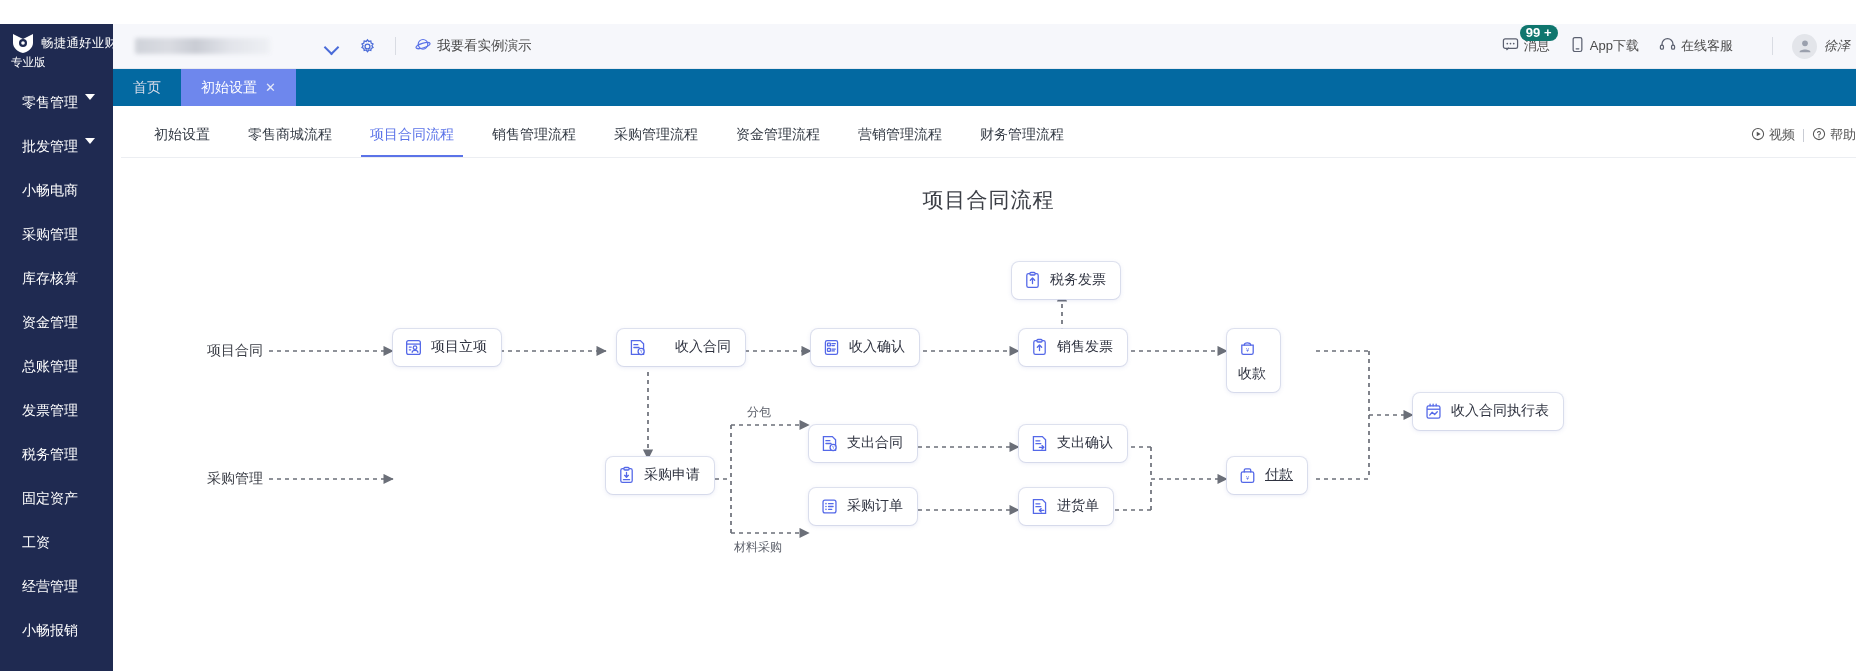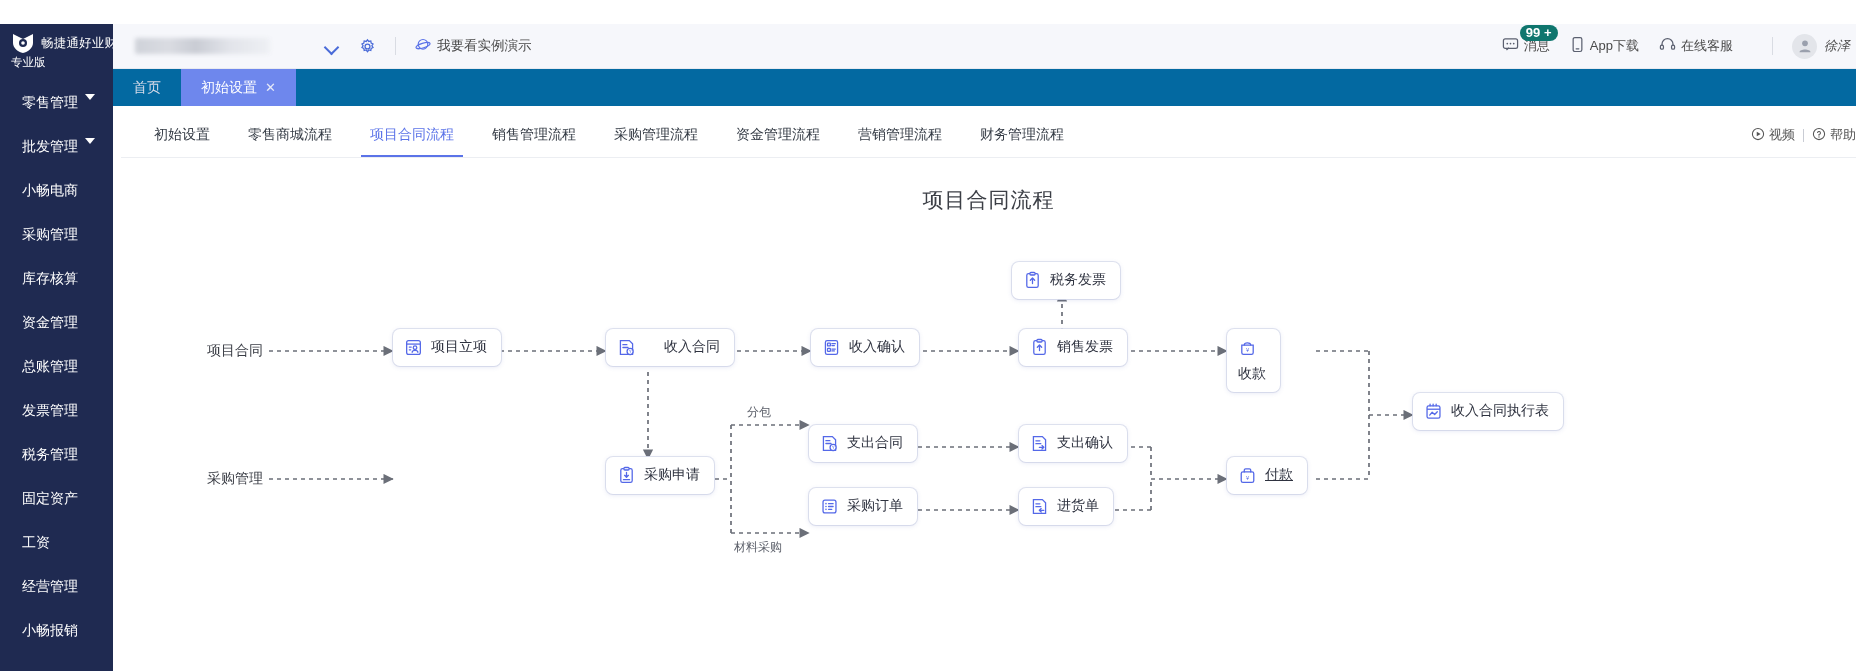--- a/index.html
+++ b/index.html
@@ -416,21 +416,21 @@
             <line x1="2.8" y1="6.4" x2="17.2" y2="6.4"></line>
             <circle cx="11.6" cy="10.2" r="1.9"></circle>
             <path d="M8.6 15 C8.6 12.3 14.6 12.3 14.6 15" stroke-linecap="round"></path>
             <line x1="5.6" y1="9.6" x2="7.6" y2="9.6" stroke-linecap="round"></line>
             <line x1="5.6" y1="12.4" x2="7.1" y2="12.4" stroke-linecap="round"></line>
           </svg>
         </span>
         <span>项目立项</span>
       </div>
 
-      <div class="node" style="left:485px; top:115px;gap:28px;">
+      <div class="node" style="left:496px; top:115px;gap:28px;">
         <span class="ni">
           <svg width="19" height="19" viewBox="0 0 20 20" fill="none" stroke="#5468e8" stroke-width="1.35">
             <path d="M3.6 2.8 H13 L16.4 6.2 V17.2 H3.6 Z"></path>
             <line x1="6.2" y1="7" x2="10.4" y2="7" stroke-linecap="round"></line>
             <line x1="6.2" y1="10" x2="11.6" y2="10" stroke-linecap="round"></line>
             <circle cx="13.8" cy="14.2" r="3.2" fill="#ffffff"></circle>
             <text x="13.8" y="16" font-size="4.6" fill="#5468e8" stroke="none" text-anchor="middle">¥</text>
           </svg>
         </span>
         <span>收入合同</span>

